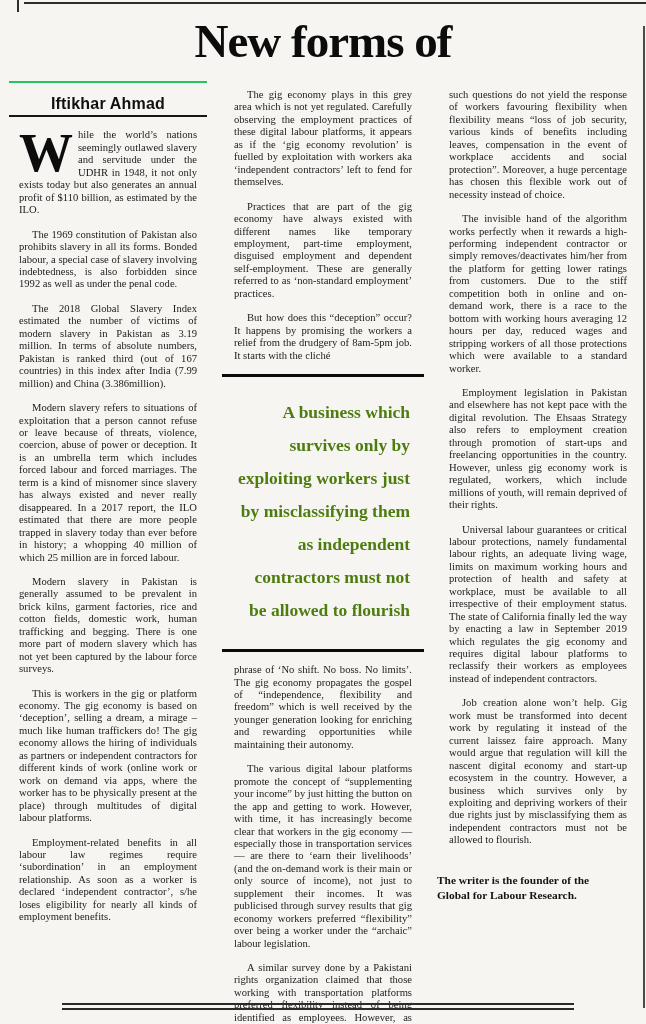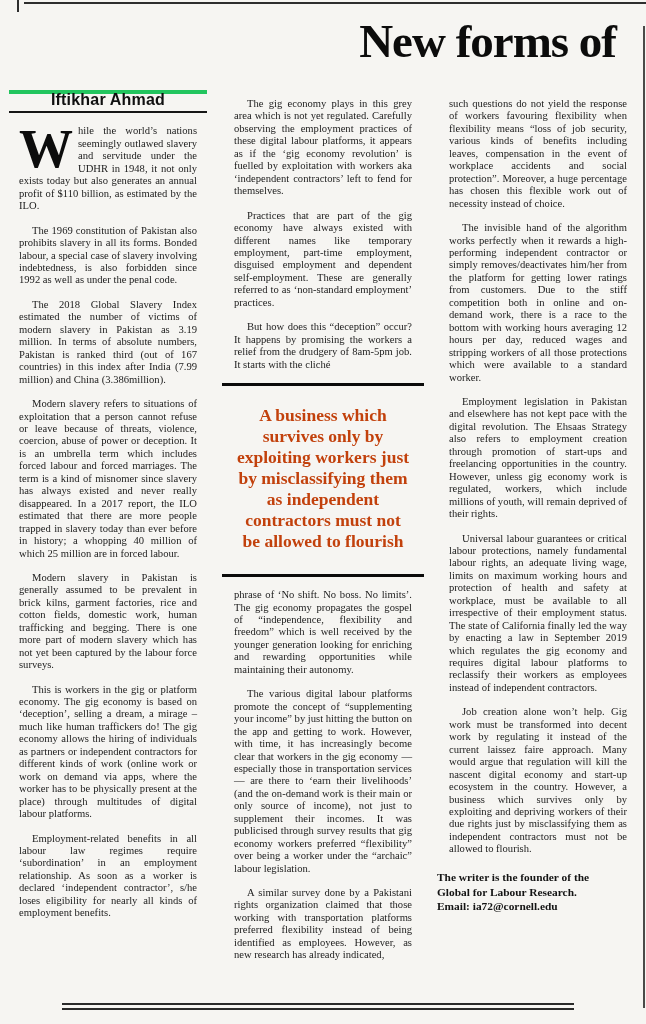--- a/index.html
+++ b/index.html
@@ -18,22 +18,22 @@
     height:2px; background:#2e2e2e;
   }
   .corner-tick {
     position:absolute; top:0; left:17px; width:2px; height:12px; background:#2e2e2e;
   }
   .right-rule {
     position:absolute; top:26px; bottom:16px; right:1px;
     width:2px; background:#4a4a48;
   }
   .headline {
-    margin:14px 30px 17px;
-    text-align:right;
+    margin:14px 30px 8px;
+    text-align:center;
     font-weight:bold;
     font-size:47px;
     line-height:55px;
     letter-spacing:-1px;
     color:#0c0c0c;
     font-family:"Liberation Serif", serif;
   }
   .columns {
     display:flex;
     gap:13px;
@@ -43,24 +43,24 @@
   .col {
     flex:1;
     min-width:0;
     font-size:10.6px;
     line-height:12.45px;
     text-align:justify;
   }
   .col p { margin:12px; }
   .col p.indent { text-indent:13px; }
   .byline-box {
-    border-top:4px solid #22c55e;
+    border-top:2px solid #22c55e;
     border-bottom:2px solid #161616;
     margin:4px 2px 7px;
-    padding:0 0 5px;
+    padding:15px 0 5px;
     text-align:center;
   }
   .byline {
     font-family:"Liberation Sans", sans-serif;
     font-weight:bold;
     font-size:16px;
     letter-spacing:0.2px;
     color:#101010;
   }
   .dropcap {
@@ -73,26 +73,26 @@
   }
   .pull-quote {
     border-top:3px solid #0b0b0b;
     border-bottom:3px solid #0b0b0b;
     margin:9px 0 10px;
     padding:7px 2px 10px 2px;
   }
   .pull-quote p {
     font-weight:bold;
     font-size:17.5px;
-    line-height:21px;
-    text-align:center;
-    color:#c2410c;
+    line-height:33px;
+    text-align:right;
+    color:#4d7c0f;
   }
   .author-note {
-    margin-top:14px;
+    margin-top:26px;
     font-weight:bold;
     font-size:11.4px;
     line-height:14.8px;
     text-align:left;
     color:#141414;
   }
   .bottom-rule {
     position:absolute; bottom:14px; left:62px; right:72px;
     height:3px;
     border-top:2px solid #2a2a2a;
@@ -138,20 +138,19 @@
 
     <div class="col">
       <p>such questions do not yield the response of workers favouring flexibility when flexibility means “loss of job security, various kinds of benefits including leaves, compensation in the event of workplace accidents and social protection”. Moreover, a huge percentage has chosen this flexible work out of necessity instead of choice.</p>
       <p class="indent">The invisible hand of the algorithm works perfectly when it rewards a high-performing independent contractor or simply removes/deactivates him/her from the platform for getting lower ratings from customers. Due to the stiff competition both in online and on-demand work, there is a race to the bottom with working hours averaging 12 hours per day, reduced wages and stripping workers of all those protections which were available to a standard worker.</p>
       <p class="indent">Employment legislation in Pakistan and elsewhere has not kept pace with the digital revolution. The Ehsaas Strategy also refers to employment creation through promotion of start-ups and freelancing opportunities in the country. However, unless gig economy work is regulated, workers, which include millions of youth, will remain deprived of their rights.</p>
       <p class="indent">Universal labour guarantees or critical labour protections, namely fundamental labour rights, an adequate living wage, limits on maximum working hours and protection of health and safety at workplace, must be available to all irrespective of their employment status. The state of California finally led the way by enacting a law in September 2019 which regulates the gig economy and requires digital labour platforms to reclassify their workers as employees instead of independent contractors.</p>
       <p class="indent">Job creation alone won’t help. Gig work must be transformed into decent work by regulating it instead of the current laissez faire approach. Many would argue that regulation will kill the nascent digital economy and start-up ecosystem in the country. However, a business which survives only by exploiting and depriving workers of their due rights just by misclassifying them as independent contractors must not be allowed to flourish.</p>
       <div class="author-note">
         <div>The writer is the founder of the</div>
         <div>Global for Labour Research.</div>
-        <div>Email: ia72@cornell.edu</div>
       </div>
     </div>
 
   </div>
 
   <div class="bottom-rule"></div>
 </div>
 
 </body></html>

